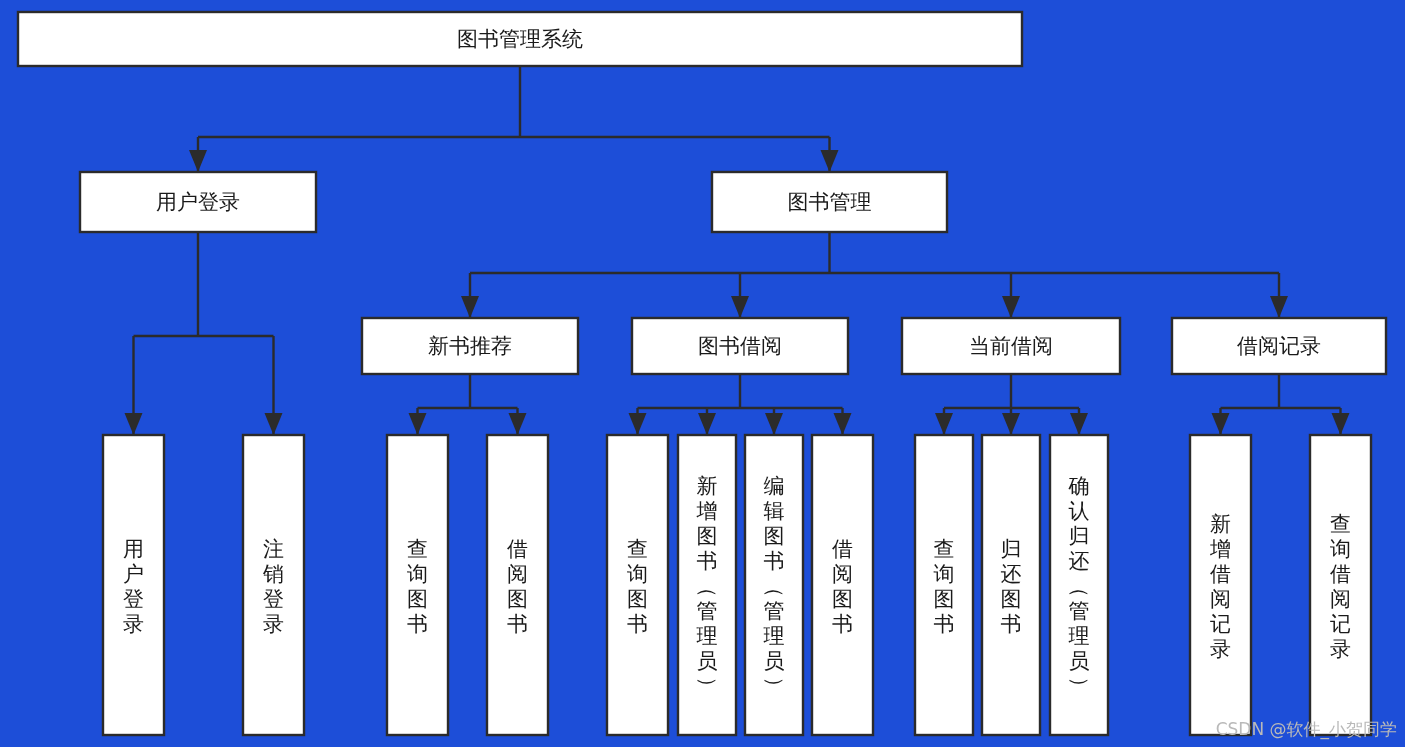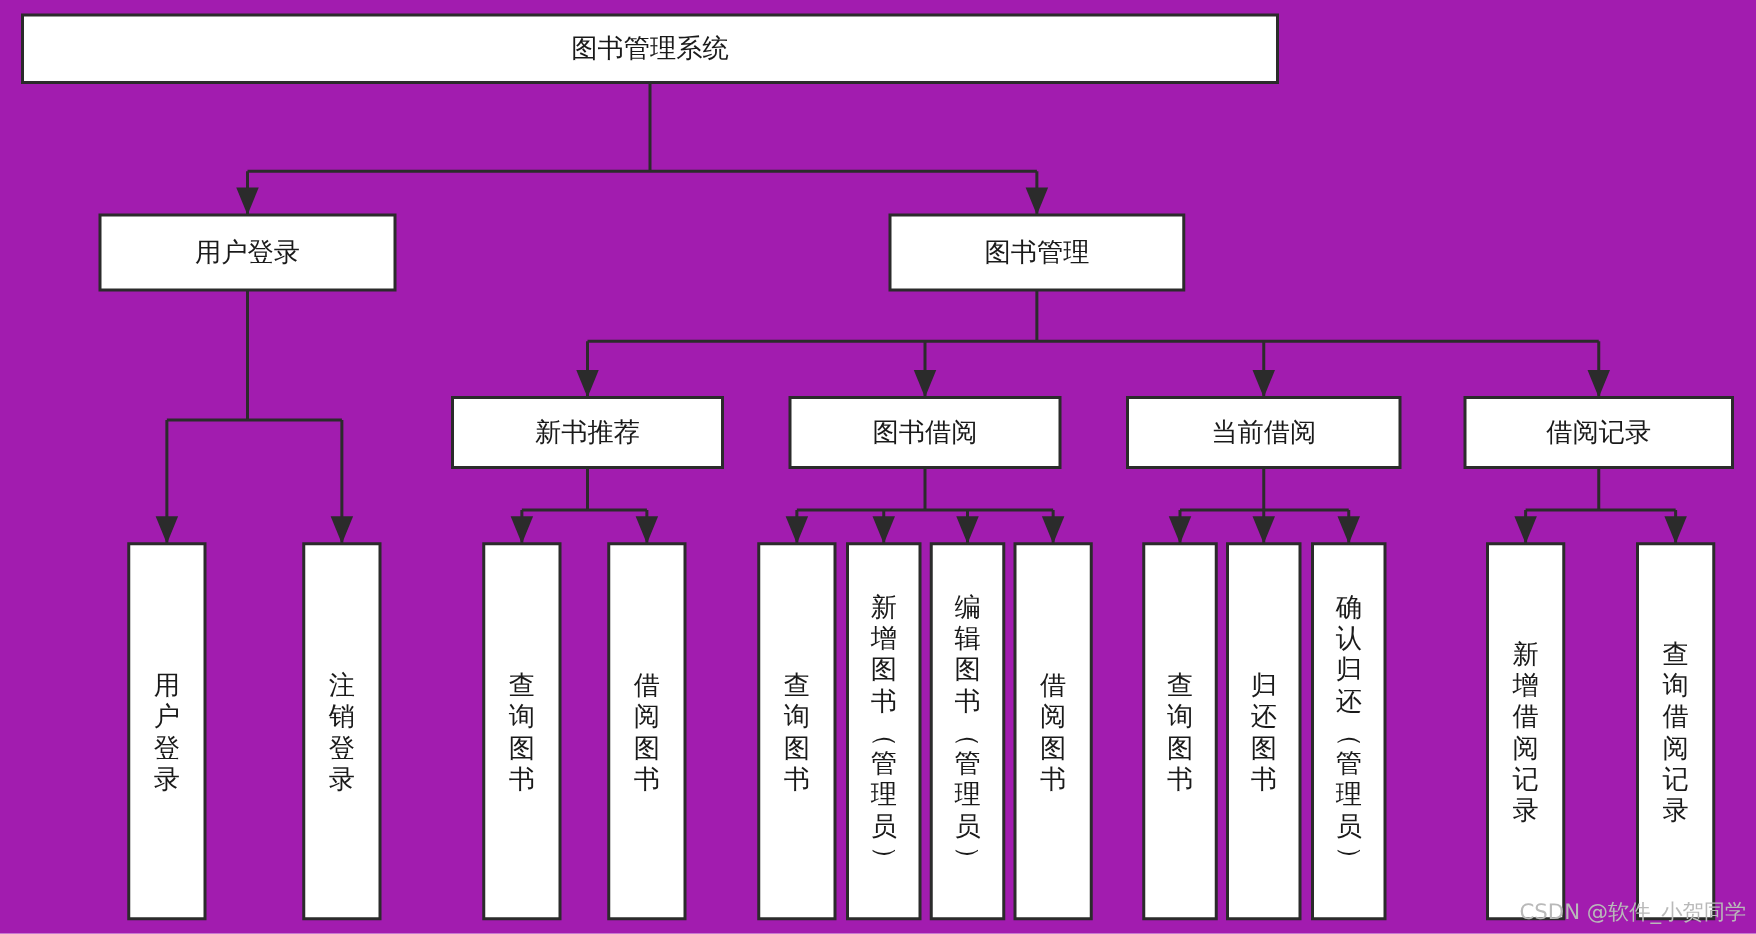--- a/index.html
+++ b/index.html
@@ -8,21 +8,21 @@
     padding: 0;
     background: #ffffff;
   }
   body {
     font-family: "DejaVu Sans", "Liberation Sans", sans-serif;
   }
   #diagram-root {
     position: relative;
     width: 1405px;
     height: 747px;
-    background: #a21caf;
+    background: #1d4ed8;
     overflow: hidden;
   }
   svg#flow-svg {
     position: absolute;
     left: 0;
     top: 0;
     width: 1405px;
     height: 747px;
     display: block;
   }

